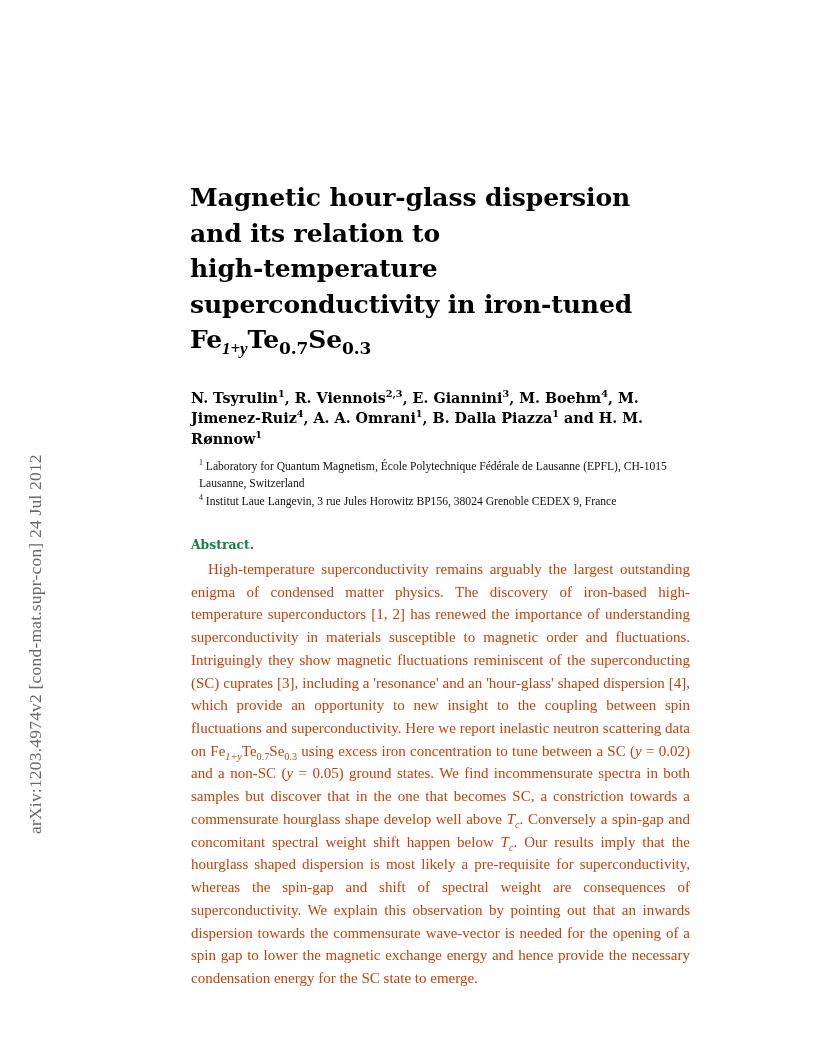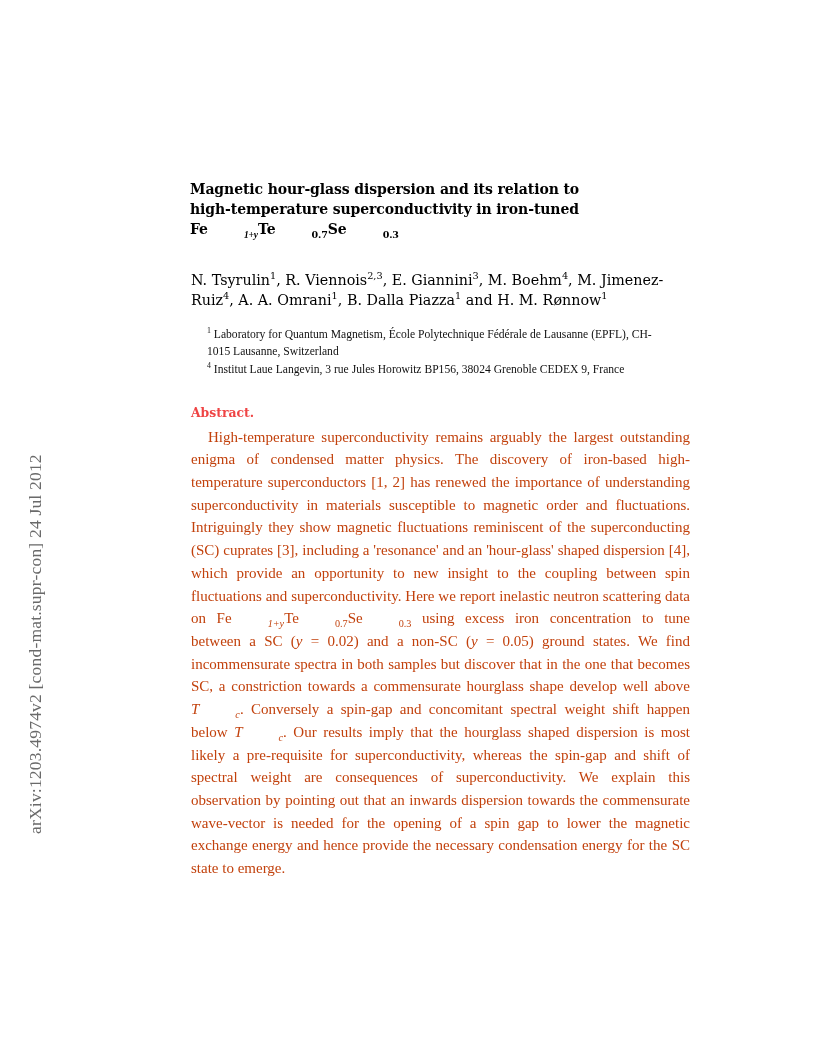--- a/index.html
+++ b/index.html
@@ -42,62 +42,61 @@
   }
   .content {
     position: absolute;
     left: 190px;
     top: 180px;
     width: 500px;
   }
   h1.title {
     font-family: "DejaVu Serif", serif;
     font-weight: bold;
-    font-size: 14px;
+    font-size: 25px;
     line-height: 1.42;
     margin: 0 0 30px 0;
     letter-spacing: -0.1px;
     color: #000;
   }
   .authors {
     font-family: "DejaVu Serif", serif;
-    font-weight: normal;
+    font-weight: bold;
     font-size: 14.3px;
     line-height: 1.44;
     margin: 0 0 10px 0;
     padding-left: 1px;
     color: #000;
   }
   .affil {
     font-size: 11.6px;
     line-height: 1.46;
-    margin: 16px;
+    margin: 8px;
     padding-left: 1px;
     color: #111;
   }
   .affil p {
     margin: 0 0 1px 0;
   }
   sup, .sup {
     font-size: 0.68em;
     vertical-align: super;
     line-height: 0;
   }
   sub, .sub {
     font-size: 0.68em;
     vertical-align: sub;
     line-height: 0;
-    margin-left: 36px;
   }
   .abstract-head {
     font-family: "DejaVu Serif", serif;
     font-weight: bold;
     font-size: 12.4px;
     margin: 26px 0 6px 1px;
-    color: #ef4444;
+    color: #15803d;
   }
   .abstract-body {
     font-size: 15px;
     line-height: 1.515;
     text-align: justify;
     text-justify: inter-word;
     margin: 0;
     padding-left: 1px;
     color: #c2410c;
     hyphens: none;

